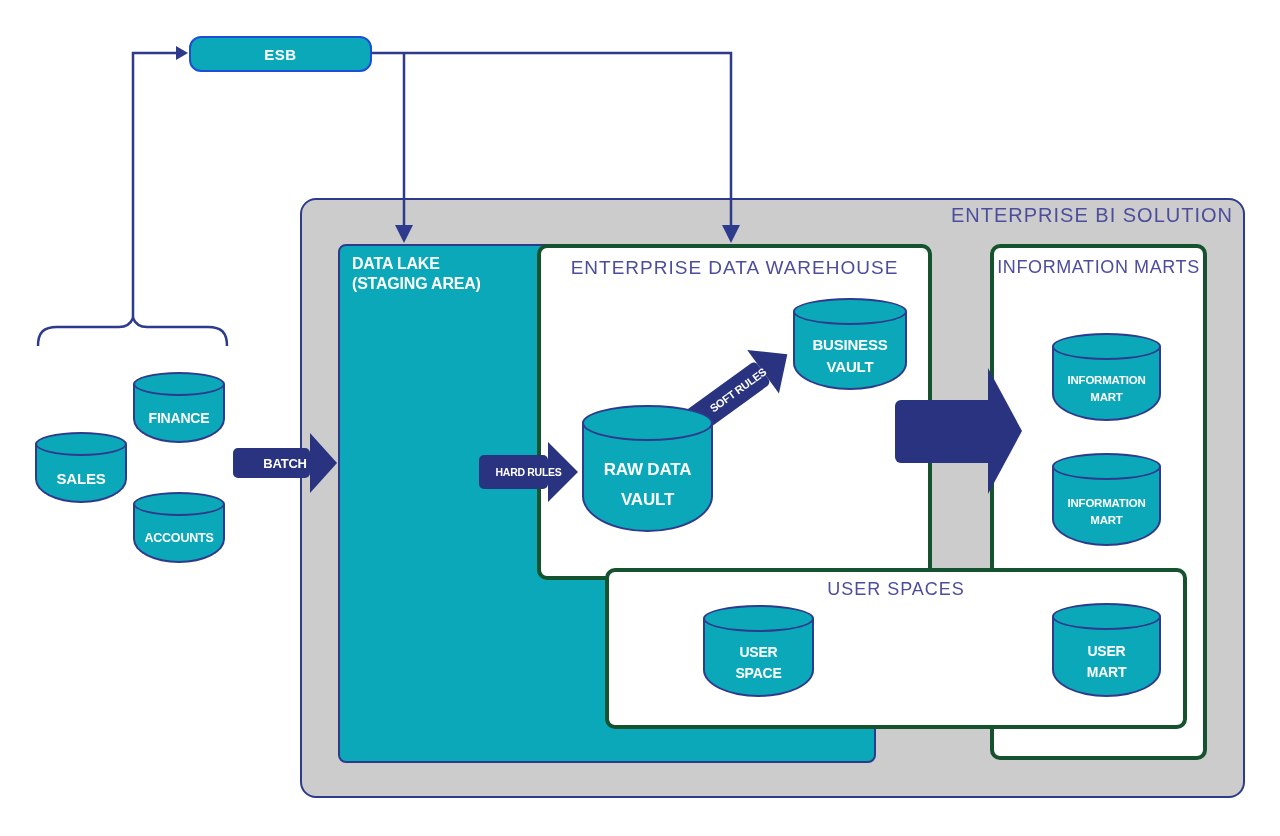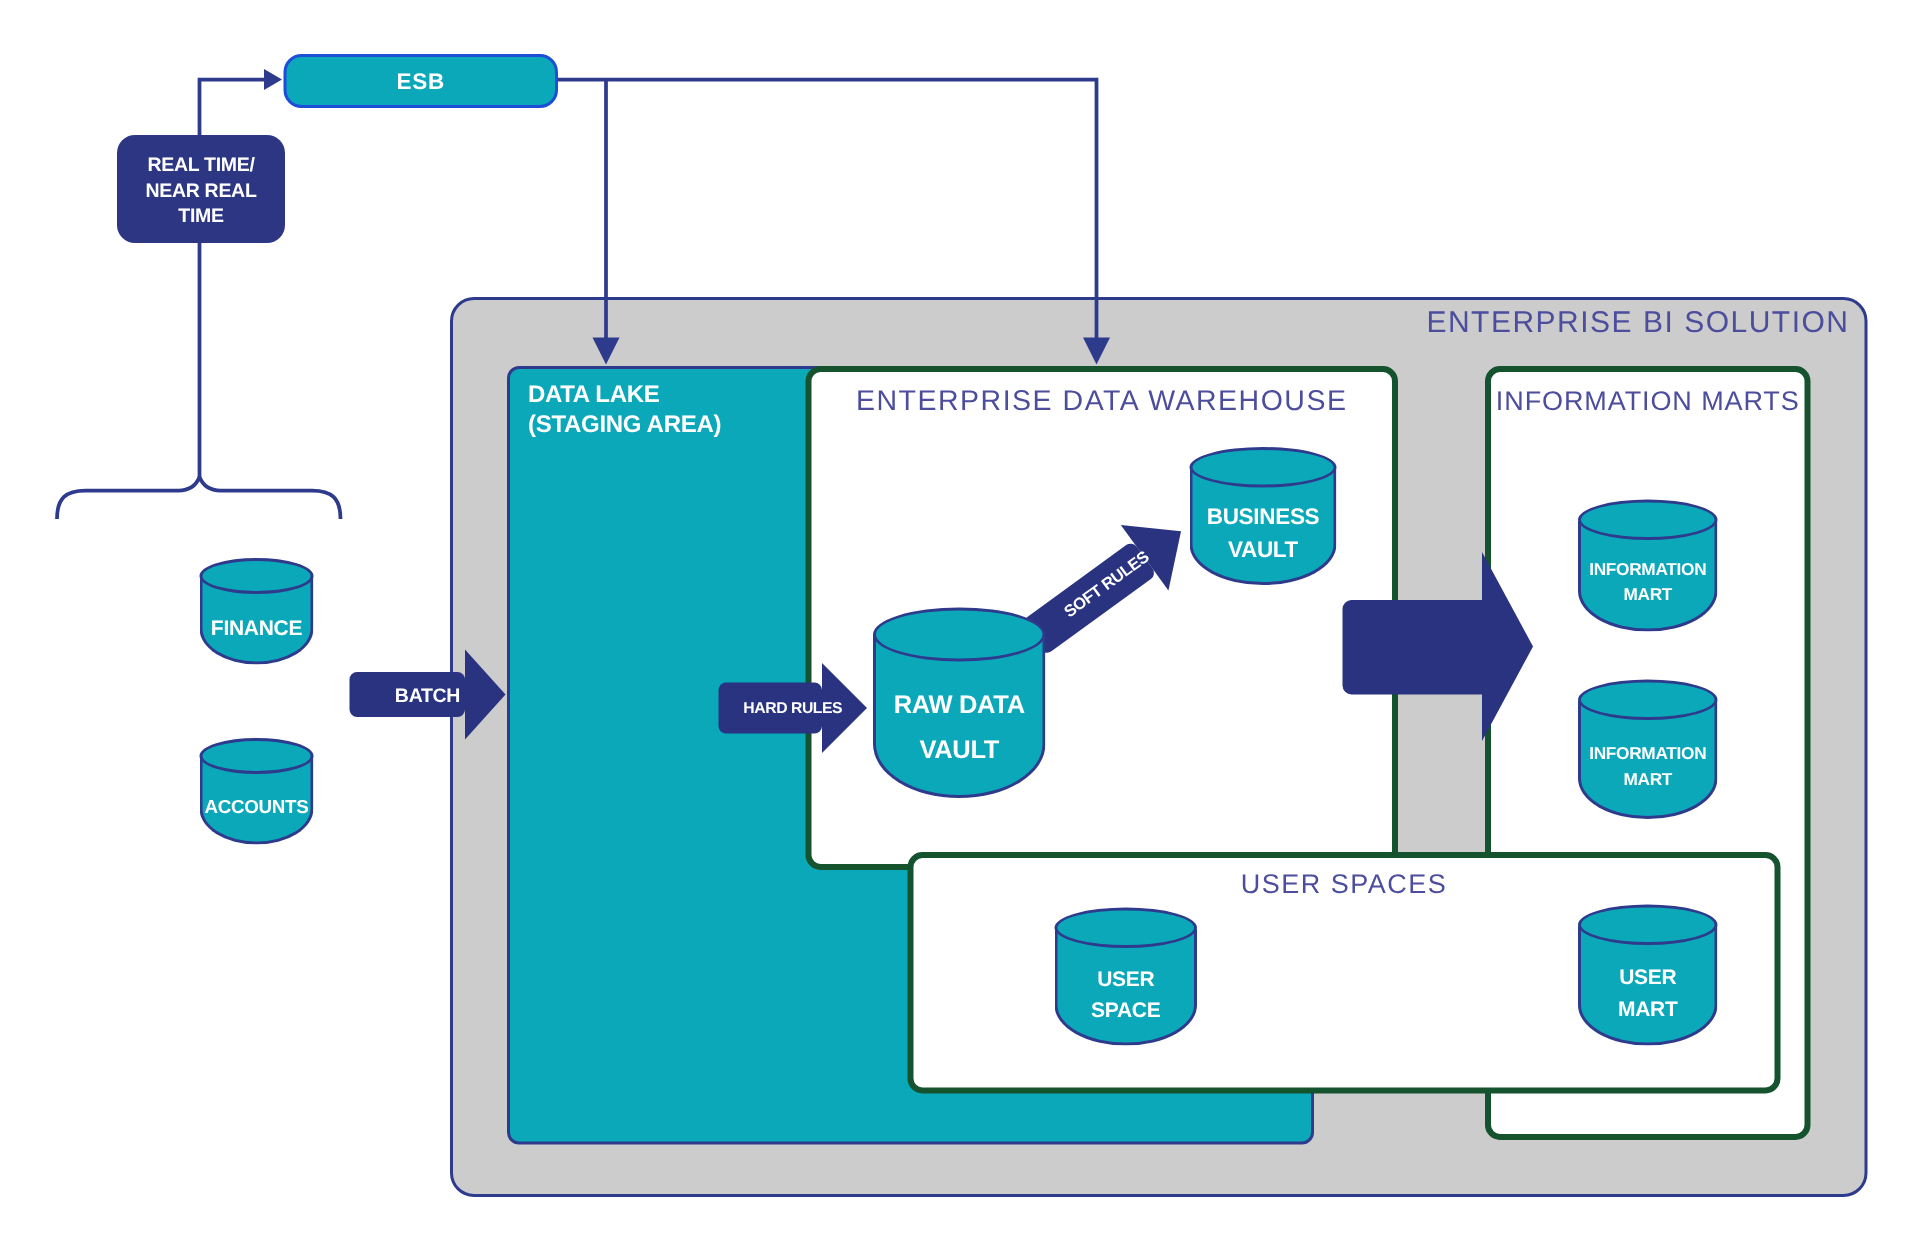--- a/index.html
+++ b/index.html
@@ -6,21 +6,21 @@
   #canvas{
     position:relative;width:1280px;height:836px;background:#fff;overflow:hidden;
     font-family:"Liberation Sans","DejaVu Sans",sans-serif;
   }
   [data-bind]{white-space:pre-line;}
   .abs{position:absolute;}
   
   .panel{position:absolute;box-sizing:border-box;border:4px solid #14532d;border-radius:10px;background:#fff;}
   .panel-title{position:absolute;left:0;right:0;text-align:center;color:#4d4d9e;letter-spacing:1px;font-weight:400;}
   
-  .cyl{position:absolute;}
+  .cyl{position:absolute;padding-left:16px;}
   .cyl-body{position:absolute;left:0;right:0;bottom:0;top:calc(var(--eh)/2);background:#0ba8ba;
     border:2.5px solid #2e3b8d;border-top:none;box-sizing:border-box;
     border-radius:0 0 50% 50% / 0 0 var(--eh) var(--eh);}
   .cyl-top{position:absolute;left:0;right:0;top:0;height:var(--eh);background:#0ba8ba;
     border:2.5px solid #2e3b8d;box-sizing:border-box;border-radius:50%;}
   .cyl-label{position:absolute;left:-5px;right:-5px;top:var(--eh);bottom:3px;
     display:flex;align-items:center;justify-content:center;text-align:center;
     color:#fff;font-weight:700;letter-spacing:-0.2px;}
   
   .flow-arrow{position:absolute;display:flex;align-items:center;}
@@ -92,20 +92,25 @@
     <div class="fa-head" style="border-width:30px 0 30px 30px;"></div>
     <span class="fa-label" data-bind="flow.hard_rules_label" style="font-size:10.5px;letter-spacing:-0.3px;">HARD RULES</span>
   </div>
 
   <div class="flow-arrow" style="left:677px;top:363px;width:122px;height:54px;transform:rotate(-36deg);">
     <div class="fa-body" style="height:28px;"></div>
     <div class="fa-head" style="border-width:27px 0 27px 30px;"></div>
     <span class="fa-label" data-bind="flow.soft_rules_label" style="font-size:11px;letter-spacing:-0.3px;">SOFT RULES</span>
   </div>
 
+  <div class="cyl" style="left:35px;top:432px;width:76px;height:71px;--eh:24px;">
+    <div class="cyl-body"></div>
+    <div class="cyl-top"></div>
+    <div class="cyl-label" data-bind="sources.sales" style="font-size:15px;">SALES</div>
+  </div>
   <div class="cyl" style="left:133px;top:372px;width:76px;height:71px;--eh:24px;">
     <div class="cyl-body"></div>
     <div class="cyl-top"></div>
     <div class="cyl-label" data-bind="sources.finance" style="font-size:14px;">FINANCE</div>
   </div>
   <div class="cyl" style="left:133px;top:492px;width:76px;height:71px;--eh:24px;">
     <div class="cyl-body"></div>
     <div class="cyl-top"></div>
     <div class="cyl-label" data-bind="sources.accounts" style="font-size:12.5px;">ACCOUNTS</div>
   </div>
@@ -146,19 +151,14 @@
     <div class="cyl-body"></div>
     <div class="cyl-top"></div>
     <div class="cyl-label" data-bind="cylinders.user_mart" style="font-size:14px;line-height:21px;">USER
 MART</div>
   </div>
 
   <div class="node-teal" style="left:189px;top:36px;width:183px;height:36px;">
     <span data-bind="flow.esb_label" style="font-size:15px;letter-spacing:0.5px;">ESB</span>
   </div>
 
-  <div class="node-navy" style="left:78px;top:90px;width:112px;height:72px;">
-    <span data-bind="flow.realtime_label" style="font-size:13px;line-height:17px;letter-spacing:-0.2px;">REAL TIME/
-NEAR REAL
-TIME</span>
-  </div>
 
 </div>
 
 </body></html>

